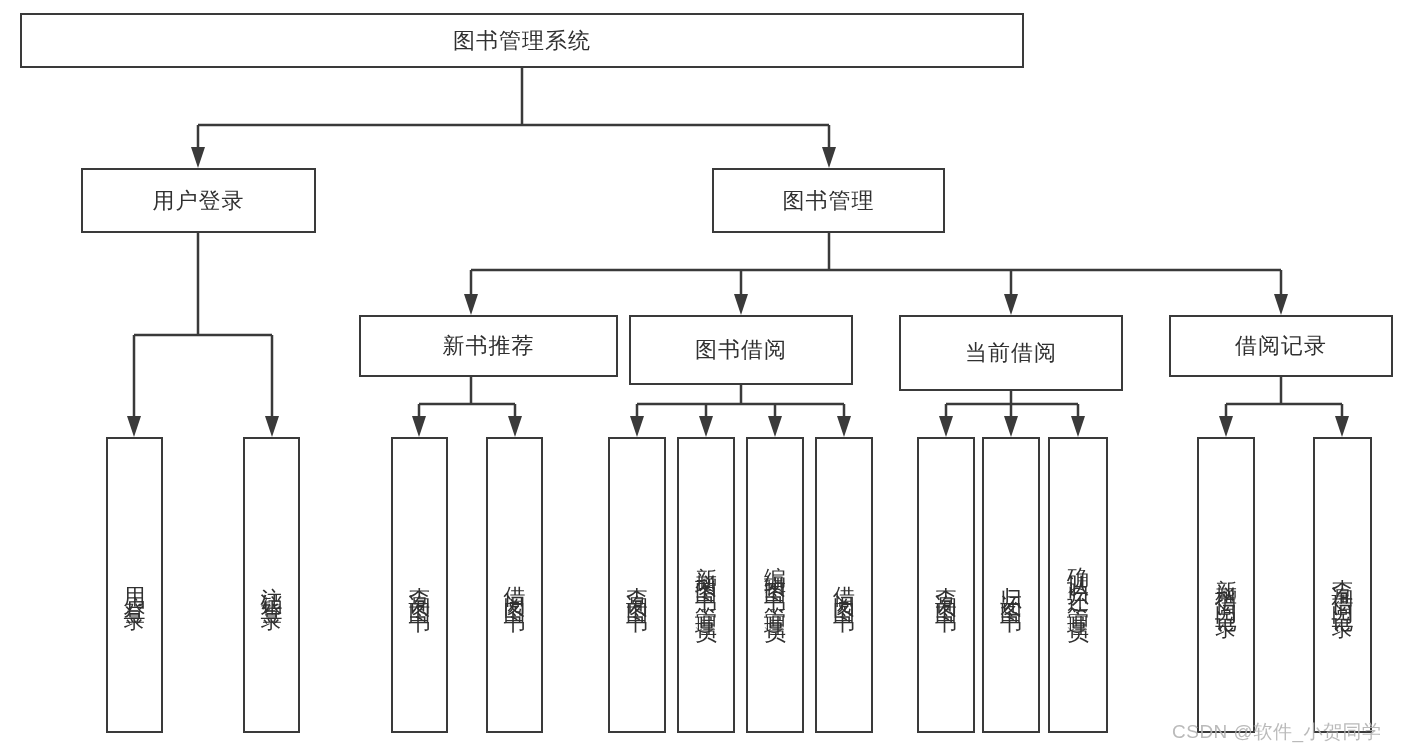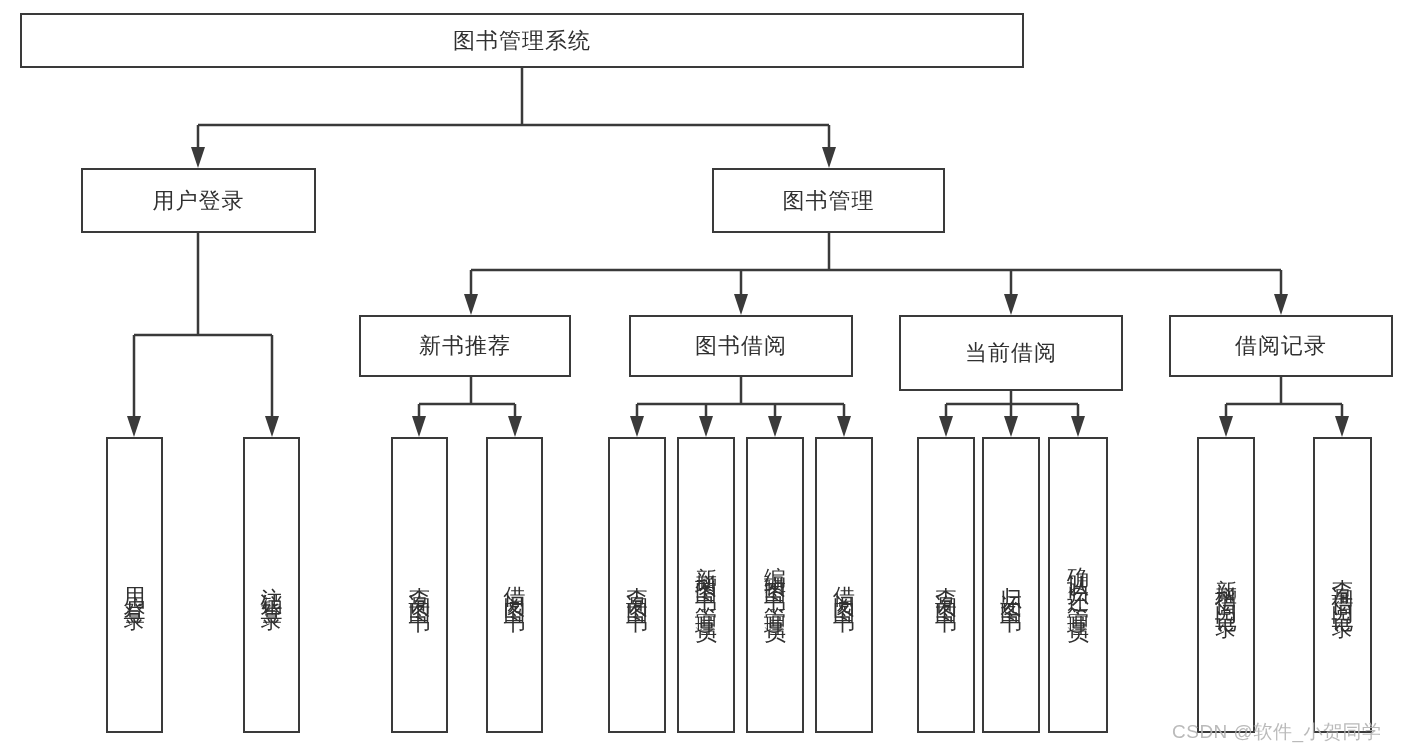--- a/index.html
+++ b/index.html
@@ -15,22 +15,22 @@
   }
   .hlabel{font-size:22px;letter-spacing:1px;white-space:nowrap;}
   .vlabel{
     writing-mode:vertical-rl;text-orientation:mixed;
     font-size:22px;letter-spacing:8px;line-height:1;white-space:nowrap;
   }
   
   .b-root{left:20px;top:13px;width:1004px;height:55px;}
   .b-user-login{left:81px;top:168px;width:235px;height:65px;}
   .b-book-mgmt{left:712px;top:168px;width:233px;height:65px;align-items:center;}
-  .b-l3-1{left:359px;top:315px;width:212px;height:62px;}
-  .b-l3-2{left:629px;top:315px;width:224px;height:62px;align-items:center;}
+  .b-l3-1{left:359px;top:315px;width:259px;height:62px;}
+  .b-l3-2{left:629px;top:315px;width:224px;height:70px;align-items:center;}
   .b-l3-3{left:899px;top:315px;width:224px;height:76px;}
   .b-l3-4{left:1169px;top:315px;width:224px;height:62px;}
   
   .leaf{top:437px;height:296px;width:58px;}
   .lf-login{left:106px;width:57px;}
   .lf-logout{left:243px;width:57px;}
   .lf-nb-query{left:391px;width:57px;}
   .lf-nb-borrow{left:486px;width:57px;}
   .lf-bb-query{left:608px;}
   .lf-bb-add{left:677px;}

